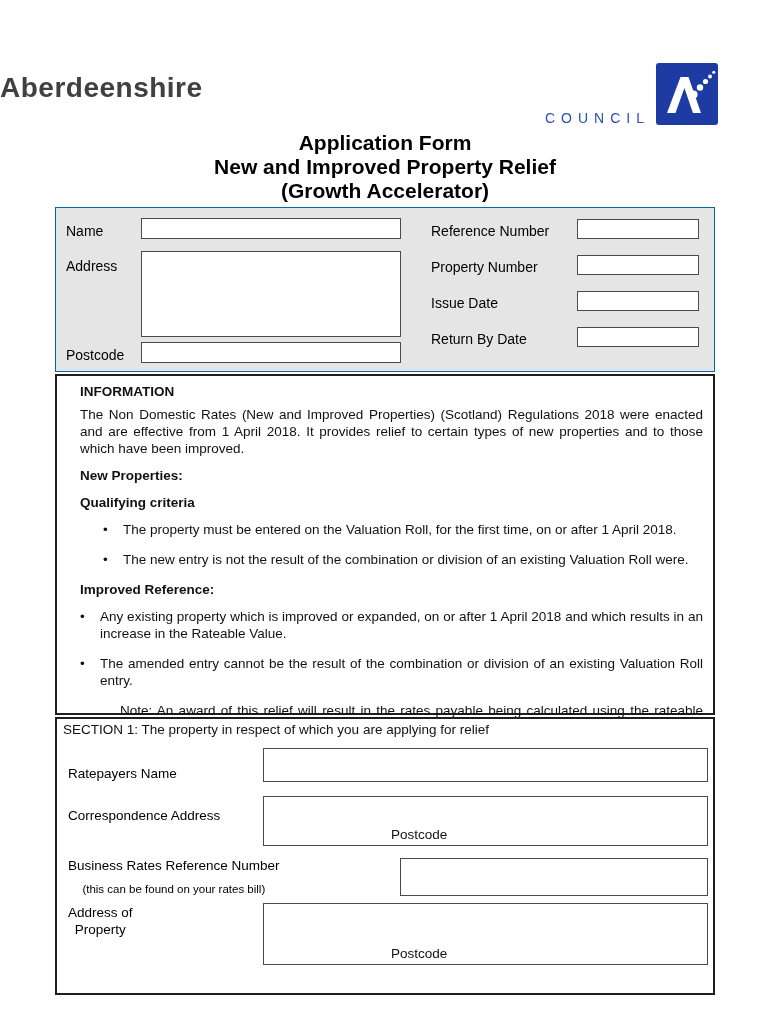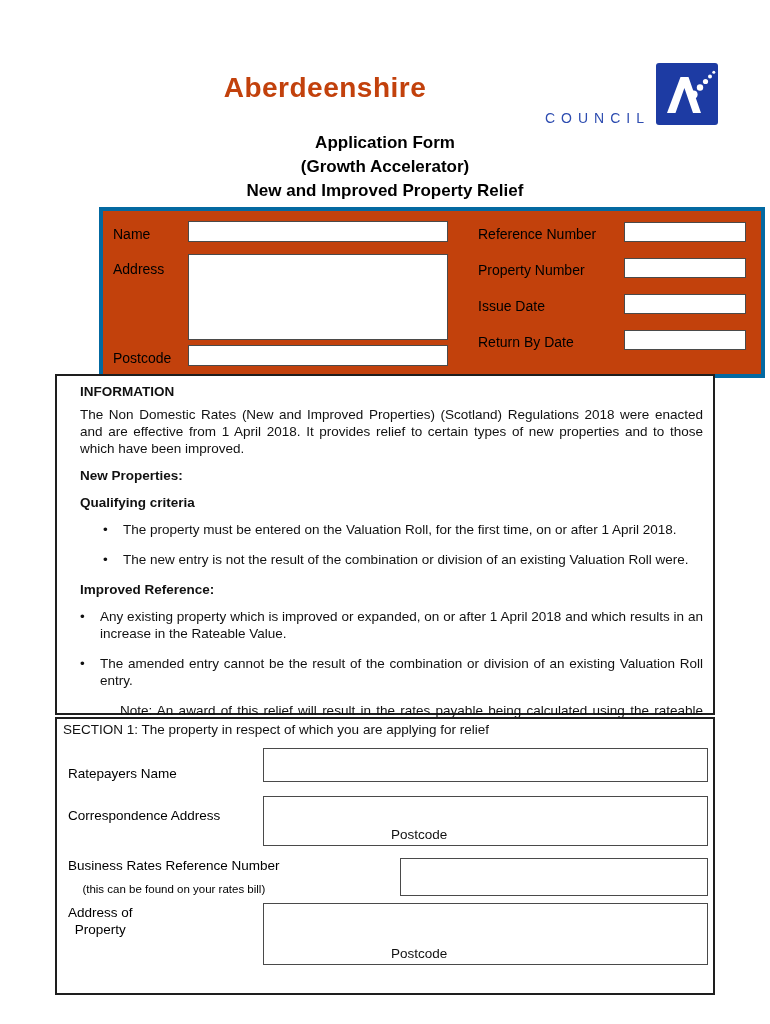--- a/index.html
+++ b/index.html
@@ -1,28 +1,28 @@
 <!DOCTYPE html>
 <html><head>
 <meta charset="utf-8">
 <style>
   html,body{margin:0;padding:0;background:#fff;}
   body{width:770px;height:1024px;font-family:"Liberation Sans",sans-serif;color:#111;position:relative;overflow:hidden;}
   .abs{position:absolute;}
 
   
-  .brand-name{left:0;top:72px;width:650px;text-align:center;font-size:28px;font-weight:bold;color:#c2410c;letter-spacing:0.5px;}
+  .brand-name{left:0;top:72px;width:650px;text-align:left;font-size:28px;font-weight:bold;color:#404040;letter-spacing:0.5px;}
   .brand-sub{left:0;top:110px;width:650px;text-align:right;font-size:14px;color:#2d4cb0;letter-spacing:6px;}
   .brand-logo{left:656px;top:63px;width:62px;height:62px;}
 
   
-  .doc-title{left:0;top:131px;width:770px;text-align:center;font-size:17px;font-weight:bold;line-height:24px;color:#000;}
+  .doc-title{left:0;top:131px;width:770px;text-align:center;font-size:21px;font-weight:bold;line-height:24px;color:#000;}
 
   
-  .applicant-box{left:55px;top:207px;width:658px;height:163px;background:#c2410c;border:4px solid #0369a1;margin-left:44px;}
+  .applicant-box{left:55px;top:207px;width:658px;height:163px;background:#e5e5e5;border:1px solid #0369a1;}
   .applicant-box .lbl{position:absolute;font-size:14px;color:#000;}
   .tbox{position:absolute;background:#fff;border:1px solid #4a4a4a;box-sizing:border-box;font-size:13px;font-family:"Liberation Sans",sans-serif;padding:1px 4px;outline:none;}
 
   
   .info-box{left:55px;top:374px;width:656px;height:337px;background:#fff;border:2px solid #1e1e1e;font-size:13.5px;line-height:17px;}
   .info-inner{padding:7px 10px 0 23px;}
   .info-box .hd{font-weight:bold;margin:0 0 6px 0;}
   .info-box p{margin:0 0 10px 0;text-align:justify;}
   .subhd{font-weight:bold;margin:0 0 10px 0;}
   .bullet{display:flex;margin:0 0 13px 0;}
@@ -50,22 +50,22 @@
     <circle cx="37.5" cy="31.5" r="4.1" fill="#ffffff"></circle>
     <circle cx="44" cy="24.5" r="3.2" fill="#ffffff"></circle>
     <circle cx="49.5" cy="18.5" r="2.6" fill="#ffffff"></circle>
     <circle cx="54" cy="13.5" r="2.0" fill="#ffffff"></circle>
     <circle cx="57.8" cy="9.3" r="1.5" fill="#ffffff"></circle>
   </svg>
 </div>
 
 <div class="abs doc-title">
   <div>Application Form</div>
+  <div>New and Improved Property Relief</div>
   <div>(Growth Accelerator)</div>
-  <div>New and Improved Property Relief</div>
 </div>
 
 <div class="abs applicant-box">
   <span class="lbl" style="left:10px;top:15px;">Name</span>
   <input class="tbox" style="left: 85px; top: 10px; width: 260px; height: 21px;" type="text">
 
   <span class="lbl" style="left:10px;top:50px;">Address</span>
   <textarea class="tbox" style="left: 85px; top: 43px; width: 260px; height: 86px; resize: none;"></textarea>
 
   <span class="lbl" style="left:10px;top:139px;">Postcode</span>

